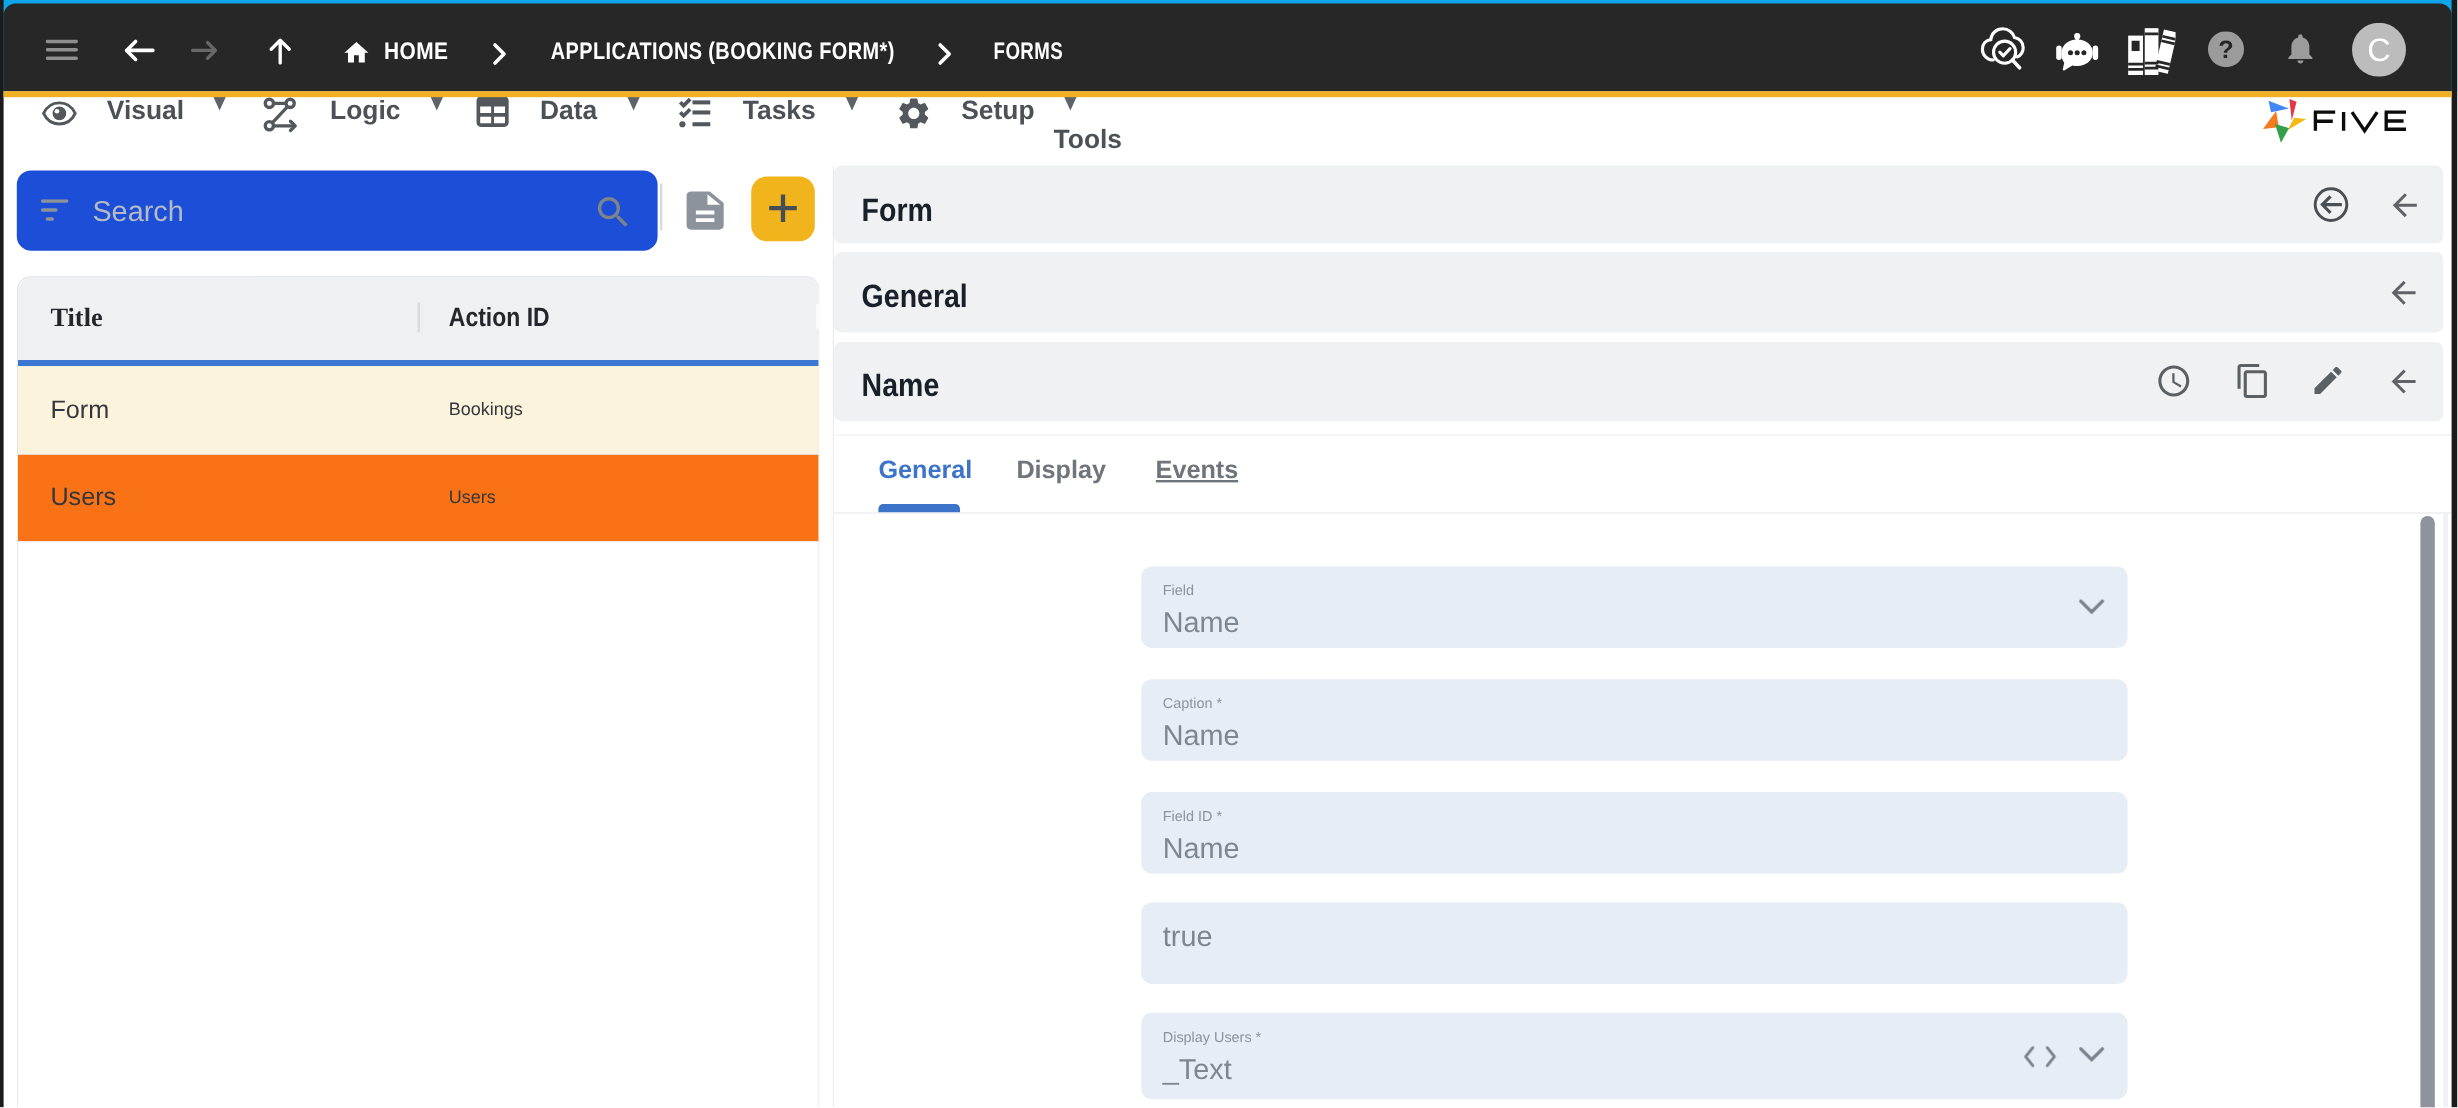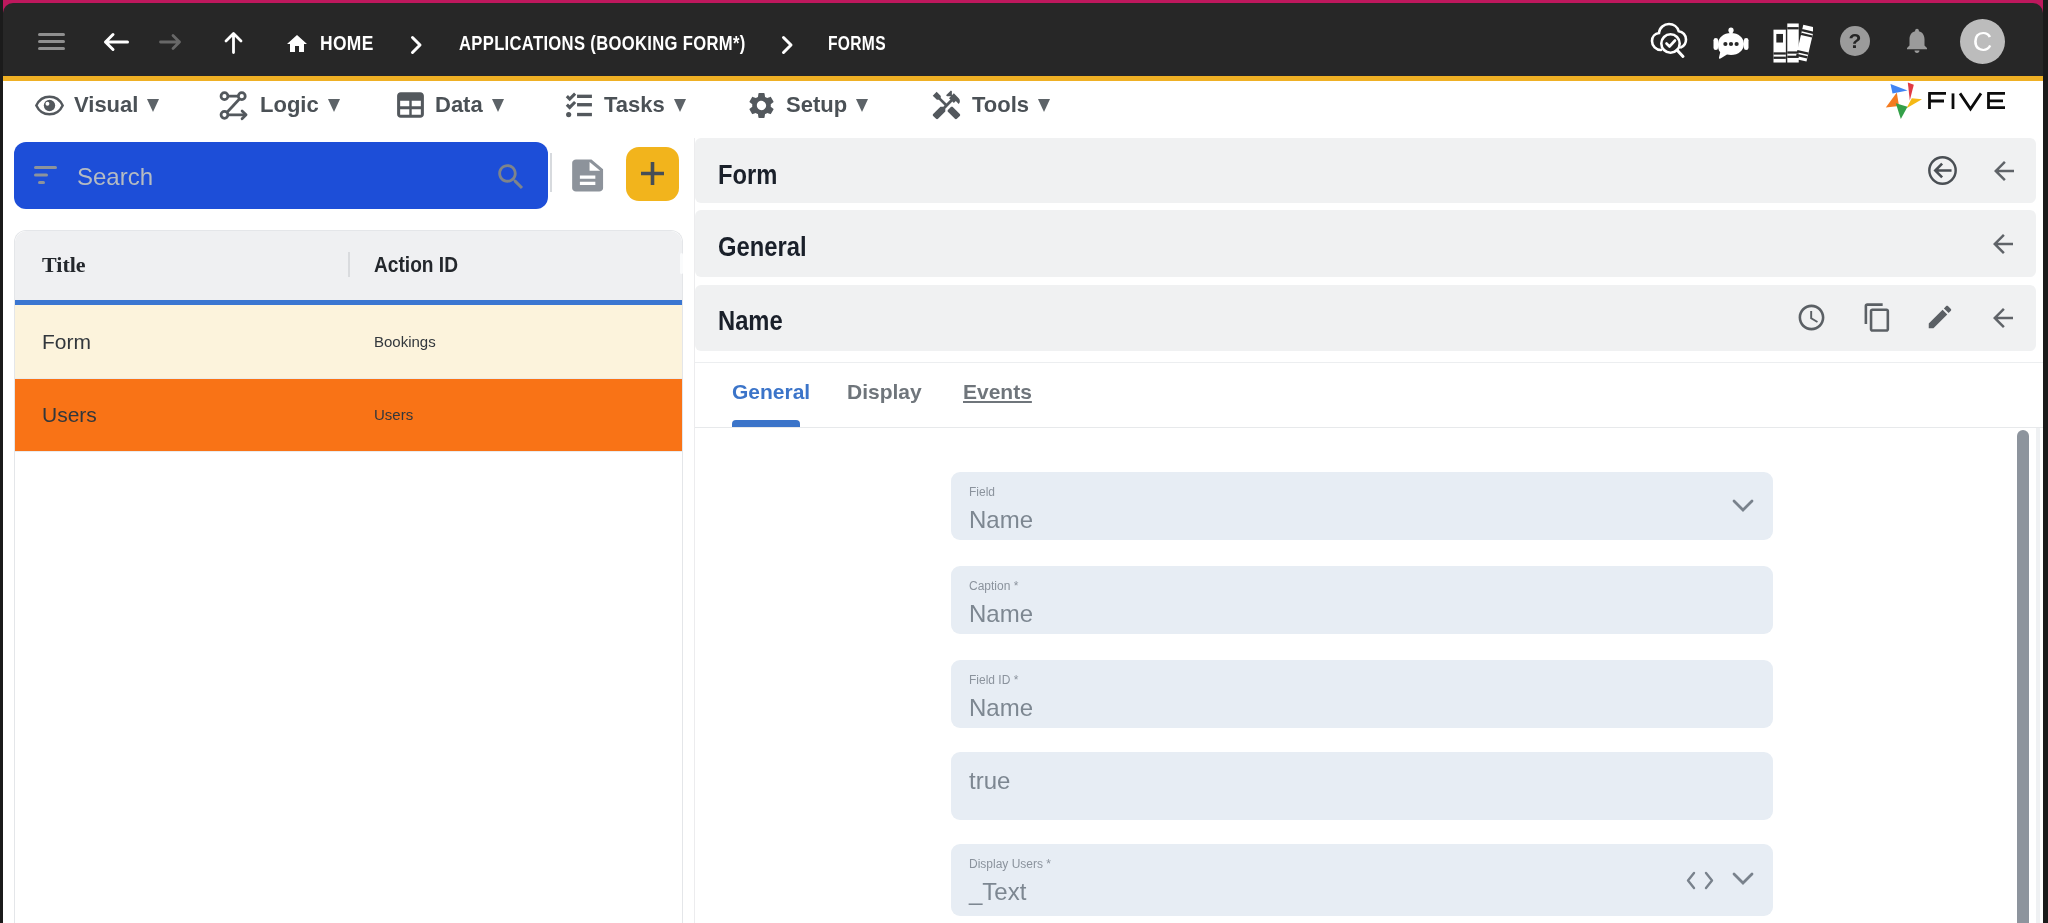--- a/index.html
+++ b/index.html
@@ -4,26 +4,26 @@
 <style>
   * { margin:0; padding:0; box-sizing:border-box; }
   html,body { width:2048px; height:923px; background:#ffffff; font-family:"Liberation Sans", sans-serif; overflow:hidden; }
   .abs { position:absolute; }
   .menuitem .txt, .th, .tab, .fieldbox .lab, .fieldbox .val, .row .c1, .row .c2 { transform: translateZ(0); }
   #page { position:relative; width:2048px; height:923px; background:#fff; overflow:hidden; }
   
   #edgeL { left:0; top:0; width:3px; height:923px; background:#1b1b1b; z-index:30; }
   #edgeR { left:2043px; top:0; width:5px; height:923px; background:#1b1b1b; z-index:30; }
   
-  #topbarOuter { left:0; top:0; width:2048px; height:76px; background:#be185d; z-index:20; }
+  #topbarOuter { left:0; top:0; width:2048px; height:76px; background:#0ea5e9; z-index:20; }
   #topbar { position:absolute; left:3px; top:3px; width:2040px; height:73px; background:#272727; border-radius:10px 10px 0 0; }
   #yellow { left:3px; top:76px; width:2040px; height:5px; background:#efb024; z-index:20; }
   .crumb { position:absolute; top:6px; height:69px; line-height:69px; color:#ffffff; font-size:20px; font-weight:700; letter-spacing:0.4px; transform-origin:left center; }
   
-  .menuitem { position:absolute; top:79px; height:52px; display:flex; align-items:center; gap:9px; }
+  .menuitem { position:absolute; top:79px; height:52px; display:flex; gap:24px; }
   .menuitem .txt { font-size:22px; font-weight:700; color:#4b5156; }
   .tridown { width:0; height:0; border-left:6px solid transparent; border-right:6px solid transparent; border-top:13px solid #5d6368; }
   
   #searchcard { left:14px; top:142px; width:534px; height:67px; background:#1d4ed8; border-radius:12px; }
   #tablecard { left:14px; top:230px; width:669px; height:693px; background:#ffffff; border:1px solid #e4e6e9; border-bottom:none; border-radius:12px 12px 0 0; }
   #thead { position:absolute; left:0px; top:0px; width:667px; height:69px; background:#eff0f2; border-radius:12px 12px 0 0; }
   #blueline { position:absolute; left:0px; top:69px; width:667px; height:5px; background:#3b76d1; }
   .th { position:absolute; top:0; height:69px; line-height:68px; font-size:22px; font-weight:700; color:#23272c; transform-origin:left center; }
   .row { position:absolute; left:0; width:667px; height:73px; }
   .row .c1 { position:absolute; left:27px; top:0; height:73px; line-height:73px; font-size:21px; color:#32373c; }
@@ -180,21 +180,21 @@
     <div class="txt">Tasks</div>
     <div class="tridown"></div>
   </div>
   <div class="menuitem" style="left:746px;">
     <svg width="31" height="31" viewBox="0 0 24 24">
         <path fill="#53585d" d="M19.14 12.94c.04-.3.06-.61.06-.94 0-.32-.02-.64-.07-.94l2.03-1.58c.18-.14.23-.41.12-.61l-1.92-3.32c-.12-.22-.37-.29-.59-.22l-2.39.96c-.5-.38-1.03-.7-1.62-.94l-.36-2.54c-.04-.24-.24-.41-.48-.41h-3.84c-.24 0-.43.17-.47.41l-.36 2.54c-.59.24-1.13.57-1.62.94l-2.39-.96c-.22-.08-.47 0-.59.22L2.74 8.87c-.12.21-.08.47.12.61l2.03 1.58c-.05.3-.09.63-.09.94s.02.64.07.94l-2.03 1.58c-.18.14-.23.41-.12.61l1.92 3.32c.12.22.37.29.59.22l2.39-.96c.5.38 1.03.7 1.62.94l.36 2.54c.05.24.24.41.48.41h3.84c.24 0 .44-.17.47-.41l.36-2.54c.59-.24 1.13-.56 1.62-.94l2.39.96c.22.08.47 0 .59-.22l1.92-3.32c.12-.22.07-.47-.12-.61l-2.01-1.58zM12 15.6c-1.98 0-3.6-1.62-3.6-3.6s1.62-3.6 3.6-3.6 3.6 1.62 3.6 3.6-1.62 3.6-3.6 3.6z"></path>
       </svg>
     <div class="txt">Setup</div>
     <div class="tridown"></div>
   </div>
-  <div class="menuitem" style="left:930px;">
+  <div class="menuitem" style="left:878px;flex-direction:column;">
     <svg width="33" height="33" viewBox="0 0 24 24">
         <path fill="#53585d" d="M21.67 18.17l-5.3-5.3h-.99l-2.54 2.54v.99l5.3 5.3c.39.39 1.02.39 1.41 0l2.12-2.12c.39-.38.39-1.02 0-1.41zM17.34 10.19l1.41-1.41 2.12 2.12c1.17-1.17 1.17-3.07 0-4.24l-3.54-3.54-1.41 1.41V1.71l-.7-.71-3.54 3.54.71.71h2.83l-1.41 1.41 1.06 1.06-2.89 2.89-4.13-4.13V5.06L4.83 2.04 2 4.87l3.03 3.03h1.41l4.13 4.13-.85.85H7.6l-5.3 5.3c-.39.39-.39 1.02 0 1.41l2.12 2.12c.39.39 1.02.39 1.41 0l5.3-5.3v-2.12l5.15-5.15 1.06 1.05z"></path>
       </svg>
     <div class="txt">Tools</div>
     <div class="tridown"></div>
   </div>
 
   <svg class="abs" style="left:1884px;top:81px;" width="130" height="40" viewBox="0 0 130 40">
     <polygon points="6.5,3 23.5,9.5 8.5,12.5" fill="#4285f4"></polygon>
     <polygon points="23.8,1.5 29.8,3.8 25.8,19.5" fill="#e13a43"></polygon>

